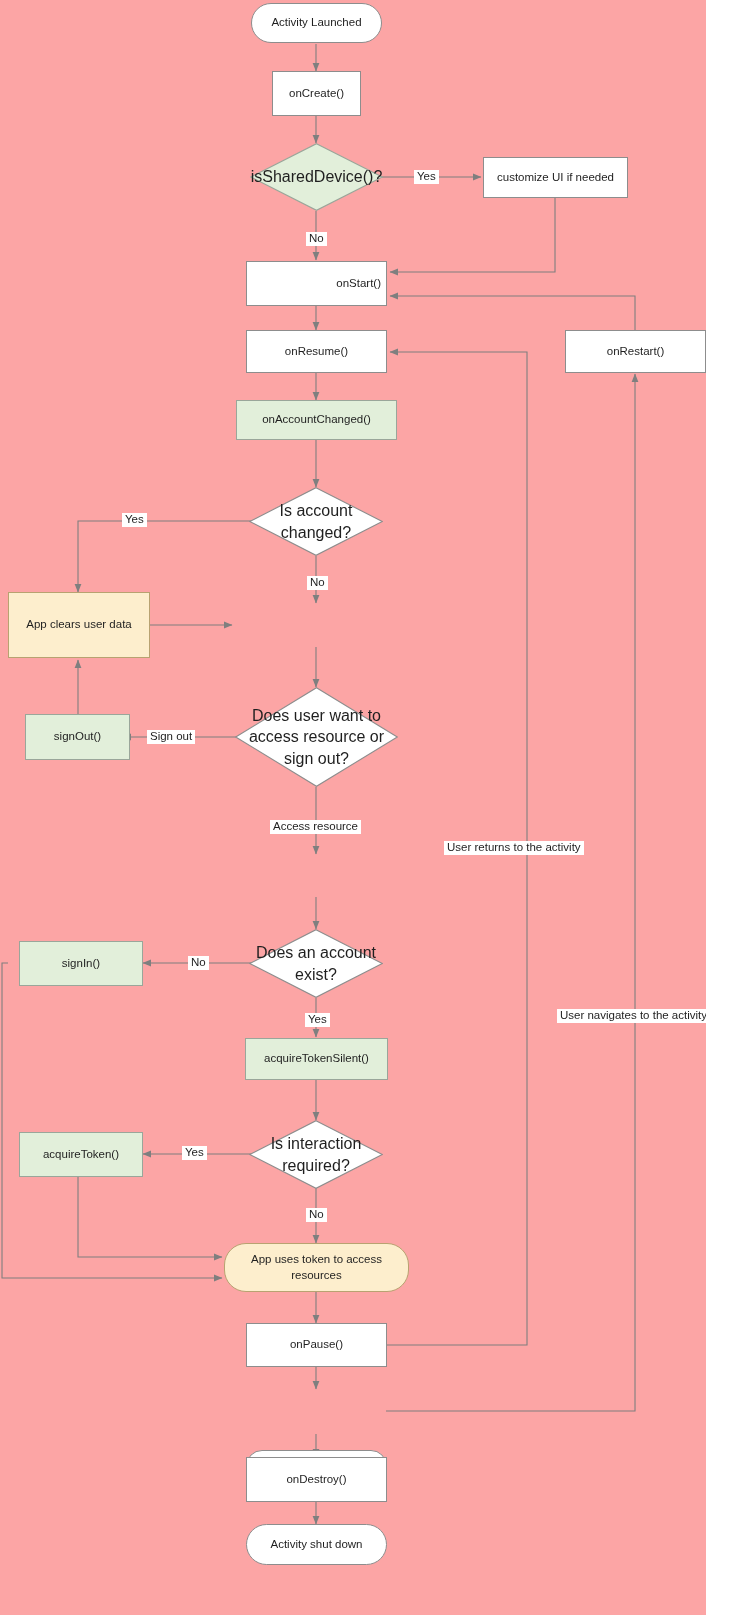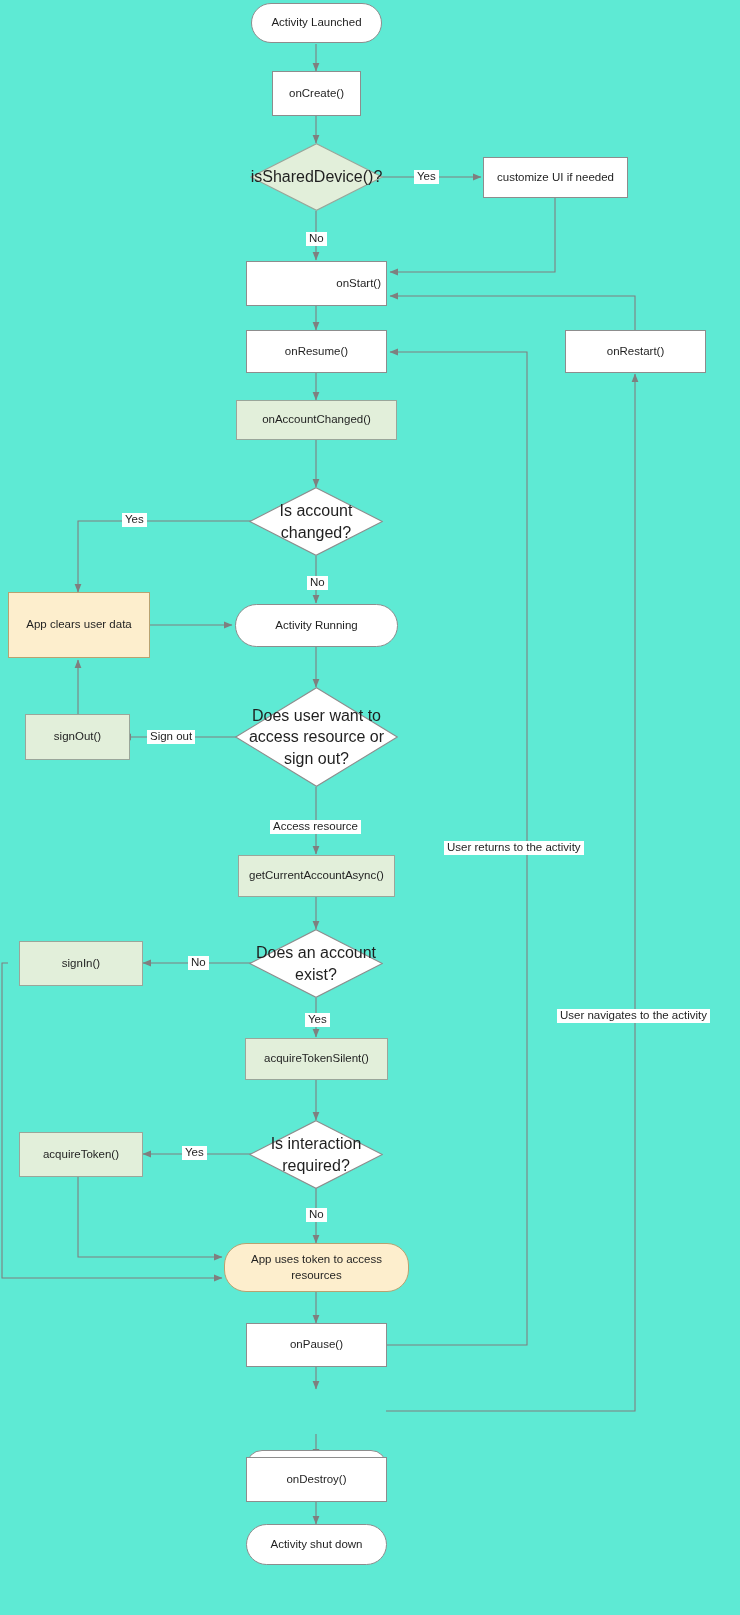--- a/index.html
+++ b/index.html
@@ -6,24 +6,25 @@
     margin: 0;
     padding: 0;
     background: #ffffff;
   }
   body {
     font-family: "Liberation Sans", sans-serif;
     color: #1a1a1a;
   }
   #canvas {
     position: relative;
-    width: 740px;
+    width: 676px;
     height: 1615px;
-    background: #5eead4;
+    background: #fca5a5;
     overflow: hidden;
+    padding-left: 30px;
   }
   svg.edges {
     position: absolute;
     left: 0; top: 0;
     width: 740px;
     height: 1615px;
     pointer-events: none;
   }
   .node {
     position: absolute;
@@ -202,38 +203,32 @@
     <svg class="diamond-shape" viewBox="0 0 134 69" preserveAspectRatio="none">
       <polygon points="67,0.7 133.3,34.5 67,68.3 0.7,34.5" fill="#ffffff" stroke="#8d8d8d" stroke-width="1.1"></polygon>
     </svg>
     <span class="diamond-label">Is account changed?</span>
   </div>
 
   <div class="node orange" style="left:8px; top:592px; width:142px; height:66px;">
     <span>App clears user data</span>
   </div>
 
-  <div class="node pill" style="left:235px; top:604px; width:163px; height:43px;">
-    <span>Activity Running</span>
-  </div>
 
   <div class="node green" style="left:25px; top:714px; width:105px; height:46px;">
     <span>signOut()</span>
   </div>
 
   <div class="node diamond" style="left:235px; top:687px; width:163px; height:100px;">
     <svg class="diamond-shape" viewBox="0 0 163 100" preserveAspectRatio="none">
       <polygon points="81.5,0.7 162.3,50 81.5,99.3 0.7,50" fill="#ffffff" stroke="#8d8d8d" stroke-width="1.1"></polygon>
     </svg>
     <span class="diamond-label" style="max-width:146px;">Does user want to access resource or sign out?</span>
   </div>
 
-  <div class="node green" style="left:238px; top:855px; width:157px; height:42px;">
-    <span>getCurrentAccountAsync()</span>
-  </div>
 
   <div class="node diamond" style="left:249px; top:929px; width:134px; height:69px;">
     <svg class="diamond-shape" viewBox="0 0 134 69" preserveAspectRatio="none">
       <polygon points="67,0.7 133.3,34.5 67,68.3 0.7,34.5" fill="#ffffff" stroke="#8d8d8d" stroke-width="1.1"></polygon>
     </svg>
     <span class="diamond-label">Does an account exist?</span>
   </div>
 
   <div class="node green" style="left:19px; top:941px; width:124px; height:45px;">
     <span>signIn()</span>

